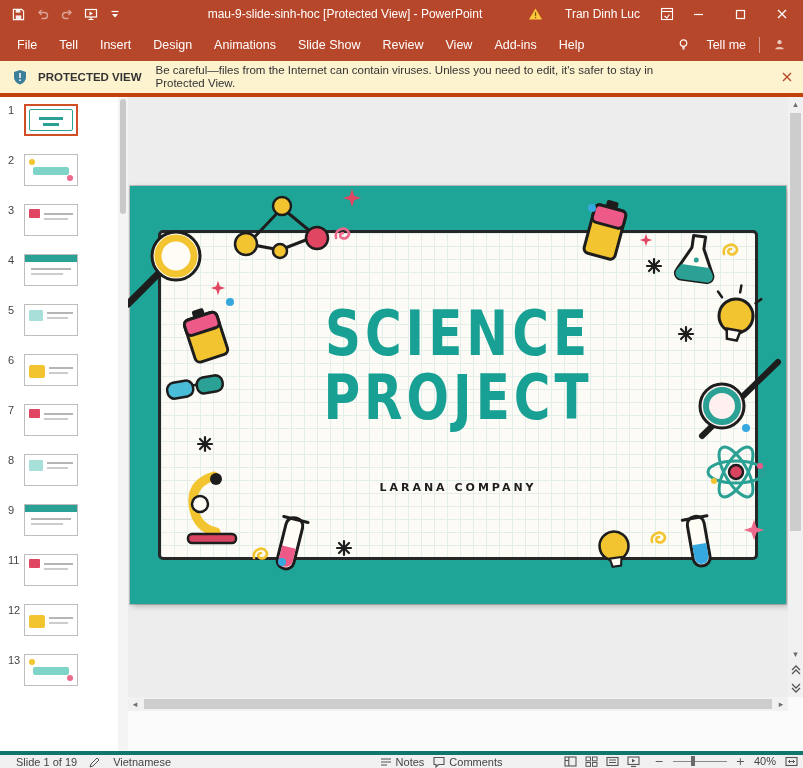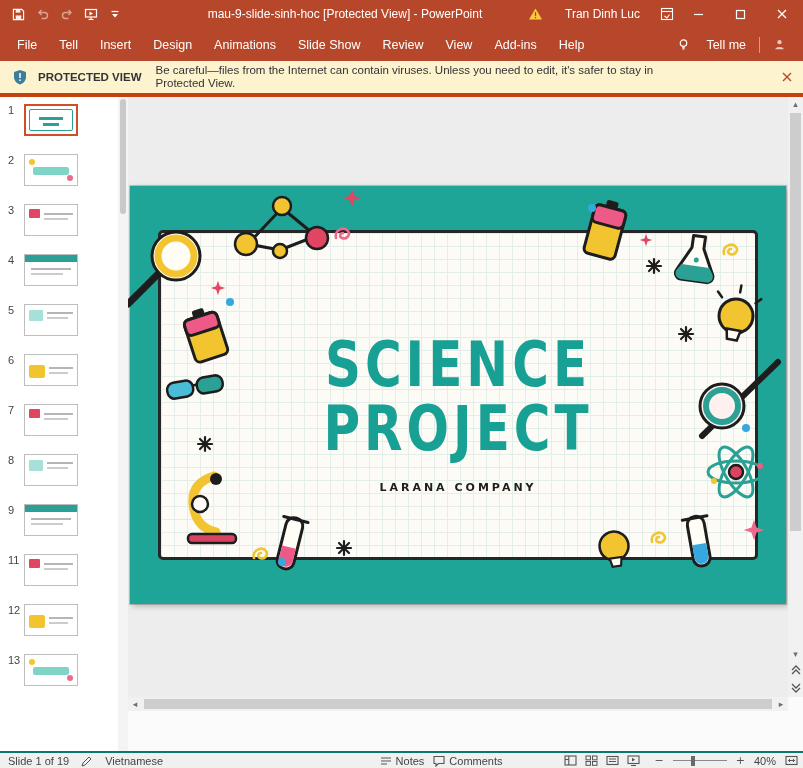--- a/index.html
+++ b/index.html
@@ -70,21 +70,21 @@
   .canvas{flex:1;position:relative;background:var(--canvas_bg,#EDEDED);overflow:hidden;}
   .slide{position:absolute;left:2px;top:89px;width:656px;height:418px;
          background:var(--slide_teal,#1FA597);
          box-shadow:0 0 0 1px rgba(0,0,0,.18),2px 2px 6px rgba(0,0,0,.25);}
   .paper{position:absolute;left:28px;top:44px;width:600px;height:330px;box-sizing:border-box;
          background-color:#FCFBF5;
          background-image:linear-gradient(#E3EDE9 1px,transparent 1px),
                           linear-gradient(90deg,#E3EDE9 1px,transparent 1px);
          background-size:13px 13px;border:3px solid #262626;border-radius:5px;}
   .decor{position:absolute;left:0;top:0;width:656px;height:418px;overflow:visible;}
-  .slide-title{position:absolute;left:0;right:0;top:147px;text-align:center;
+  .slide-title{position:absolute;left:0;right:0;top:116px;text-align:center;
                color:var(--title_teal,#17A093);font-family:"DejaVu Sans",sans-serif;font-weight:bold;}
   .t-line{font-size:50px;letter-spacing:4px;line-height:64px;transform:scaleY(1.25);transform-origin:center;}
   .slide-subtitle{position:absolute;left:0;right:0;top:295px;text-align:center;
                   font-family:"DejaVu Sans",sans-serif;font-weight:bold;font-size:11px;
                   letter-spacing:3px;color:#1e1e1e;}
 
   .h-scroll{position:absolute;left:0;right:0;top:600px;height:14px;background:#F1F1F1;
             display:flex;align-items:center;}
   .hs-arrow{width:14px;text-align:center;font-size:9px;color:#6E6E6E;line-height:14px;
             font-family:"DejaVu Sans",sans-serif;}
@@ -93,23 +93,23 @@
   .canvas-bottom{position:absolute;left:0;right:0;top:614px;bottom:0;background:#FBFBFB;}
 
   .v-scroll{width:15px;background:#F1F1F1;display:flex;flex-direction:column;align-items:center;}
   .vs-arrow{height:14px;line-height:14px;font-size:9px;color:#6E6E6E;font-family:"DejaVu Sans",sans-serif;}
   .vs-track{flex:1;width:100%;position:relative;}
   .vs-thumb{position:absolute;top:2px;left:2px;right:2px;height:78%;background:#CDCDCD;}
   .vs-btn{height:18px;width:100%;display:flex;align-items:center;justify-content:center;}
   .vs-spacer{height:54px;width:100%;background:#FBFBFB;}
 
   
-  .statusbar{height:17px;background:#F0F0F0;border-top:2px solid #0f766e;box-sizing:border-box;
-             display:flex;align-items:center;font-size:11px;color:#444;padding-left:8px;gap:12px;}
-  .sb-right{margin-left:auto;display:flex;align-items:center;gap:9px;padding-right:5px;}
+  .statusbar{height:17px;background:#F0F0F0;border-top:4px solid #0f766e;box-sizing:border-box;
+             display:flex;align-items:center;font-size:11px;color:#444;padding-left:16px;gap:12px;}
+  .sb-right{margin-left:auto;display:flex;gap:9px;padding-right:5px;}
   .sb-tool{display:flex;align-items:center;gap:4px;}
   .sb-views{display:flex;gap:8px;margin-left:52px;margin-right:6px;align-items:center;}
   .zoom-sign{font-family:"DejaVu Sans",sans-serif;font-size:11px;color:#555;}
   .zoom-slider{width:54px;position:relative;height:12px;}
   .zs-track{position:absolute;left:0;right:0;top:5.5px;height:1px;background:#8A8A8A;}
   .zs-thumb{position:absolute;left:18px;top:1px;width:4px;height:10px;background:#696969;}
   .sb-icon{display:flex;align-items:center;}
 </style>
 </head>
 <body>

